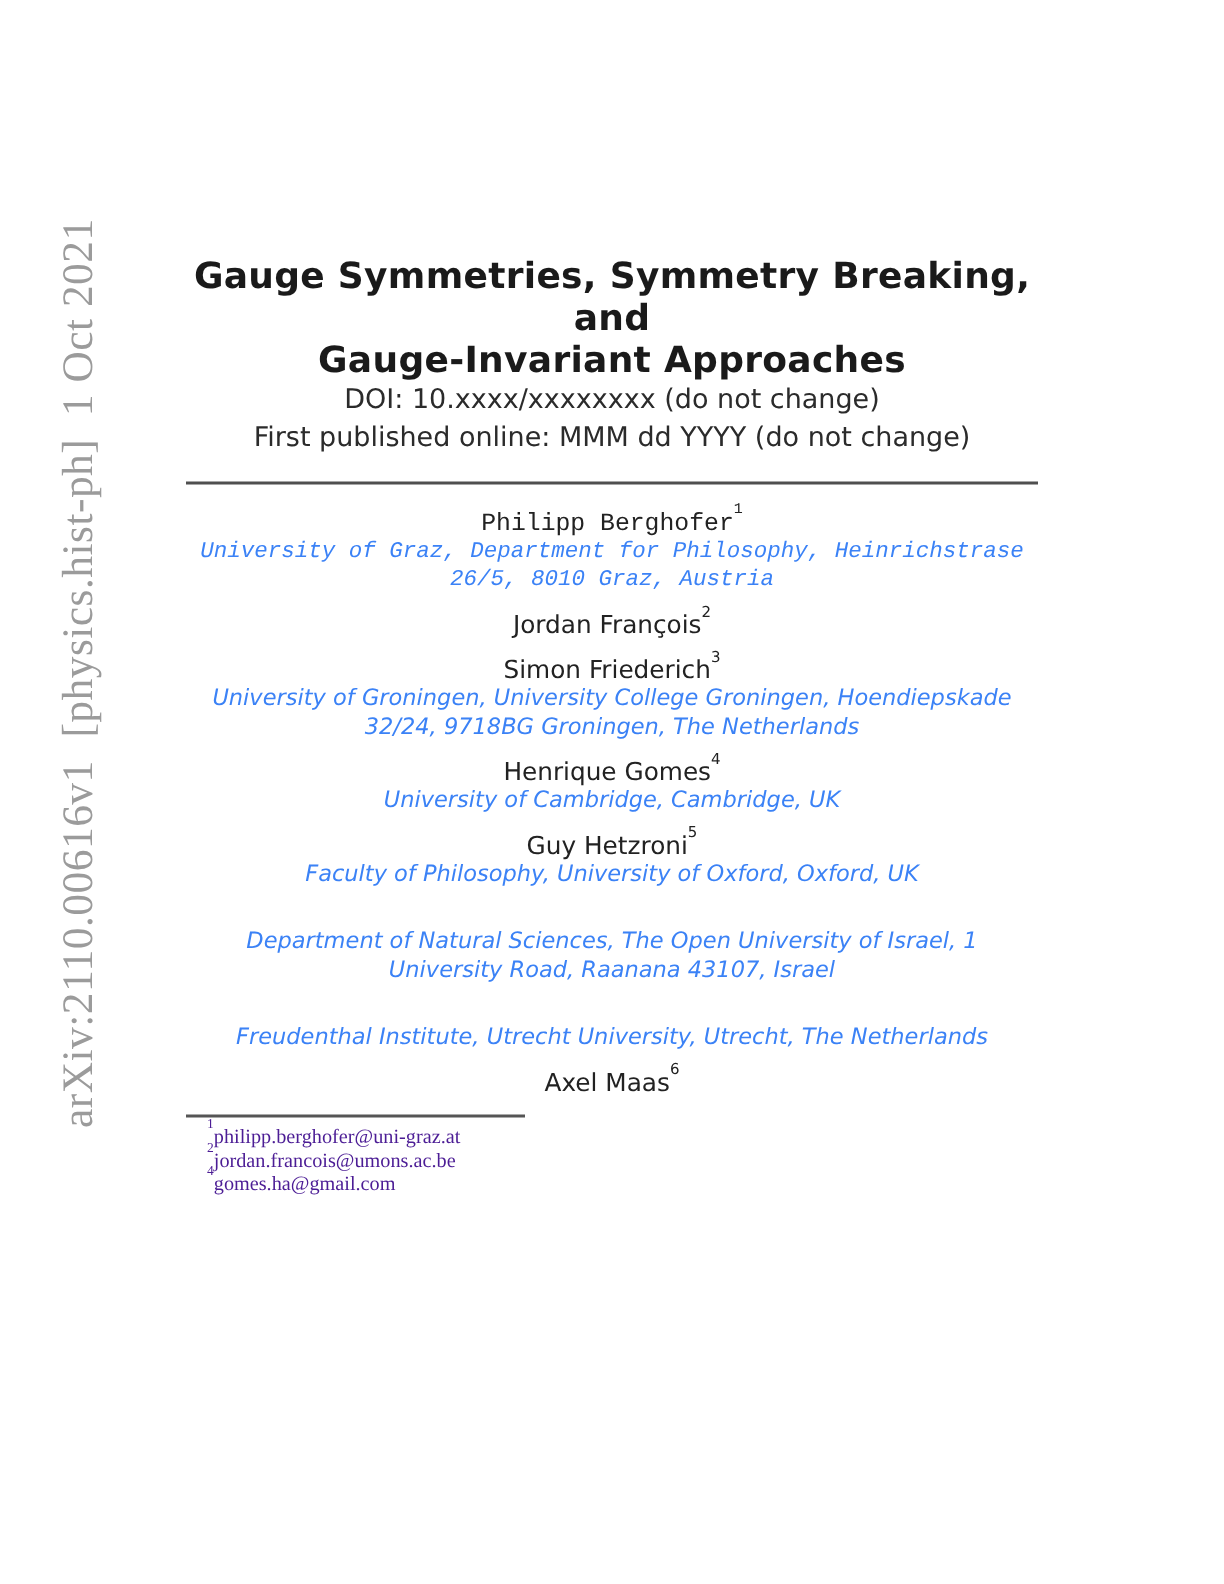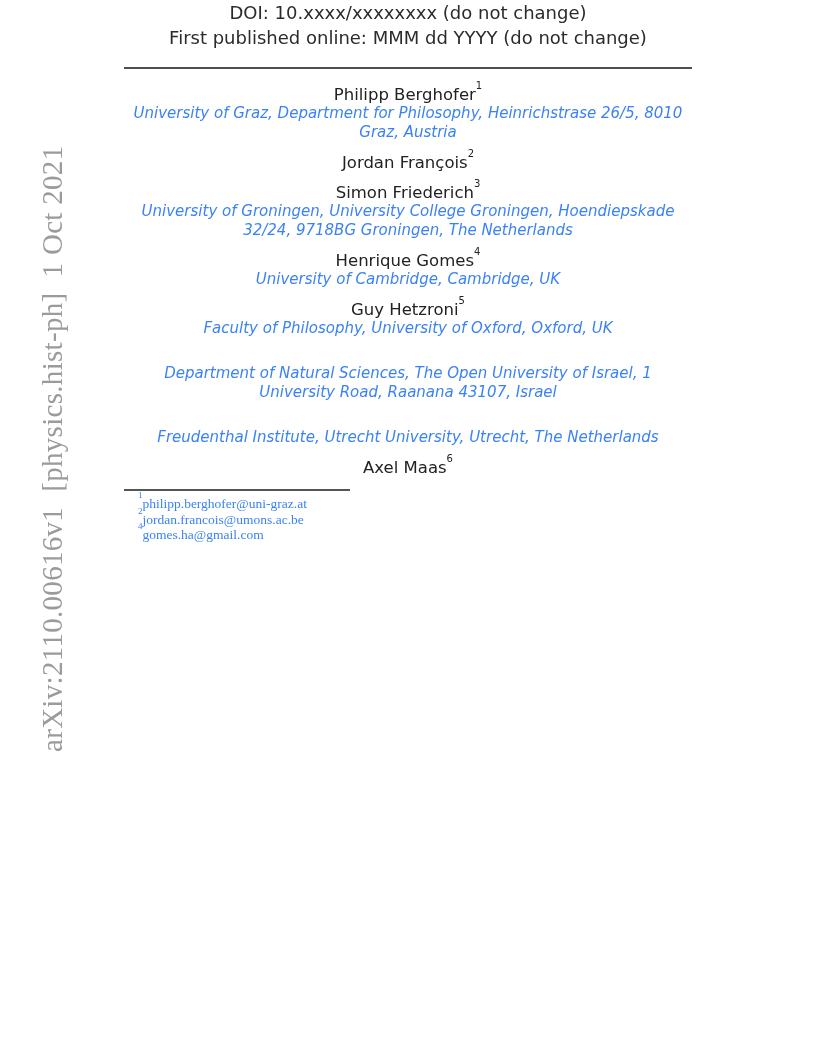--- a/index.html
+++ b/index.html
@@ -45,21 +45,21 @@
     line-height: 25px;
     color: #2b2b2b;
   }
   .rule {
     border: none;
     border-top: 2px solid #4f4f4f;
     margin-top: 17px;
   }
   .authors { margin-top: 16px; }
   .author-block { margin-top: 11px; }
-  .author-block.first { margin-top: 0; }
+  .author-block.first { margin-top: 0; font-family: Liberation Mono, monospace; }
   .author-name {
     font-size: 16.5px;
     line-height: 19px;
     color: #222222;
   }
   .author-name sup {
     font-size: 10px;
     line-height: 0;
     position: relative;
     top: -0.45em;
@@ -77,38 +77,39 @@
     border: none;
     border-top: 2px solid #555555;
   }
   .footnotes {
     margin-top: 5px;
     padding-left: 14px;
     text-align: left;
     font-family: "Liberation Serif", serif;
     font-size: 13.5px;
     line-height: 15.5px;
-    color: #3b82f6;
+    color: #4c1d95;
   }
   .footnote sup {
     font-size: 9px;
     line-height: 0;
     position: relative;
     top: -0.45em;
   }
 </style>
 </head>
 <body>
 
 <div class="page">
 
   <div class="arxiv-stamp">arXiv:2110.00616v1  [physics.hist-ph]  1 Oct 2021</div>
 
   <div class="content">
 
+    <h1 class="title"><span>Gauge Symmetries, Symmetry Breaking, and</span><br><span>Gauge-Invariant Approaches</span></h1>
 
     <div class="doi-block">
       <div>DOI: 10.xxxx/xxxxxxxx (do not change)</div>
       <div>First published online: MMM dd YYYY (do not change)</div>
     </div>
 
     <hr class="rule">
 
     <div class="authors">
 

